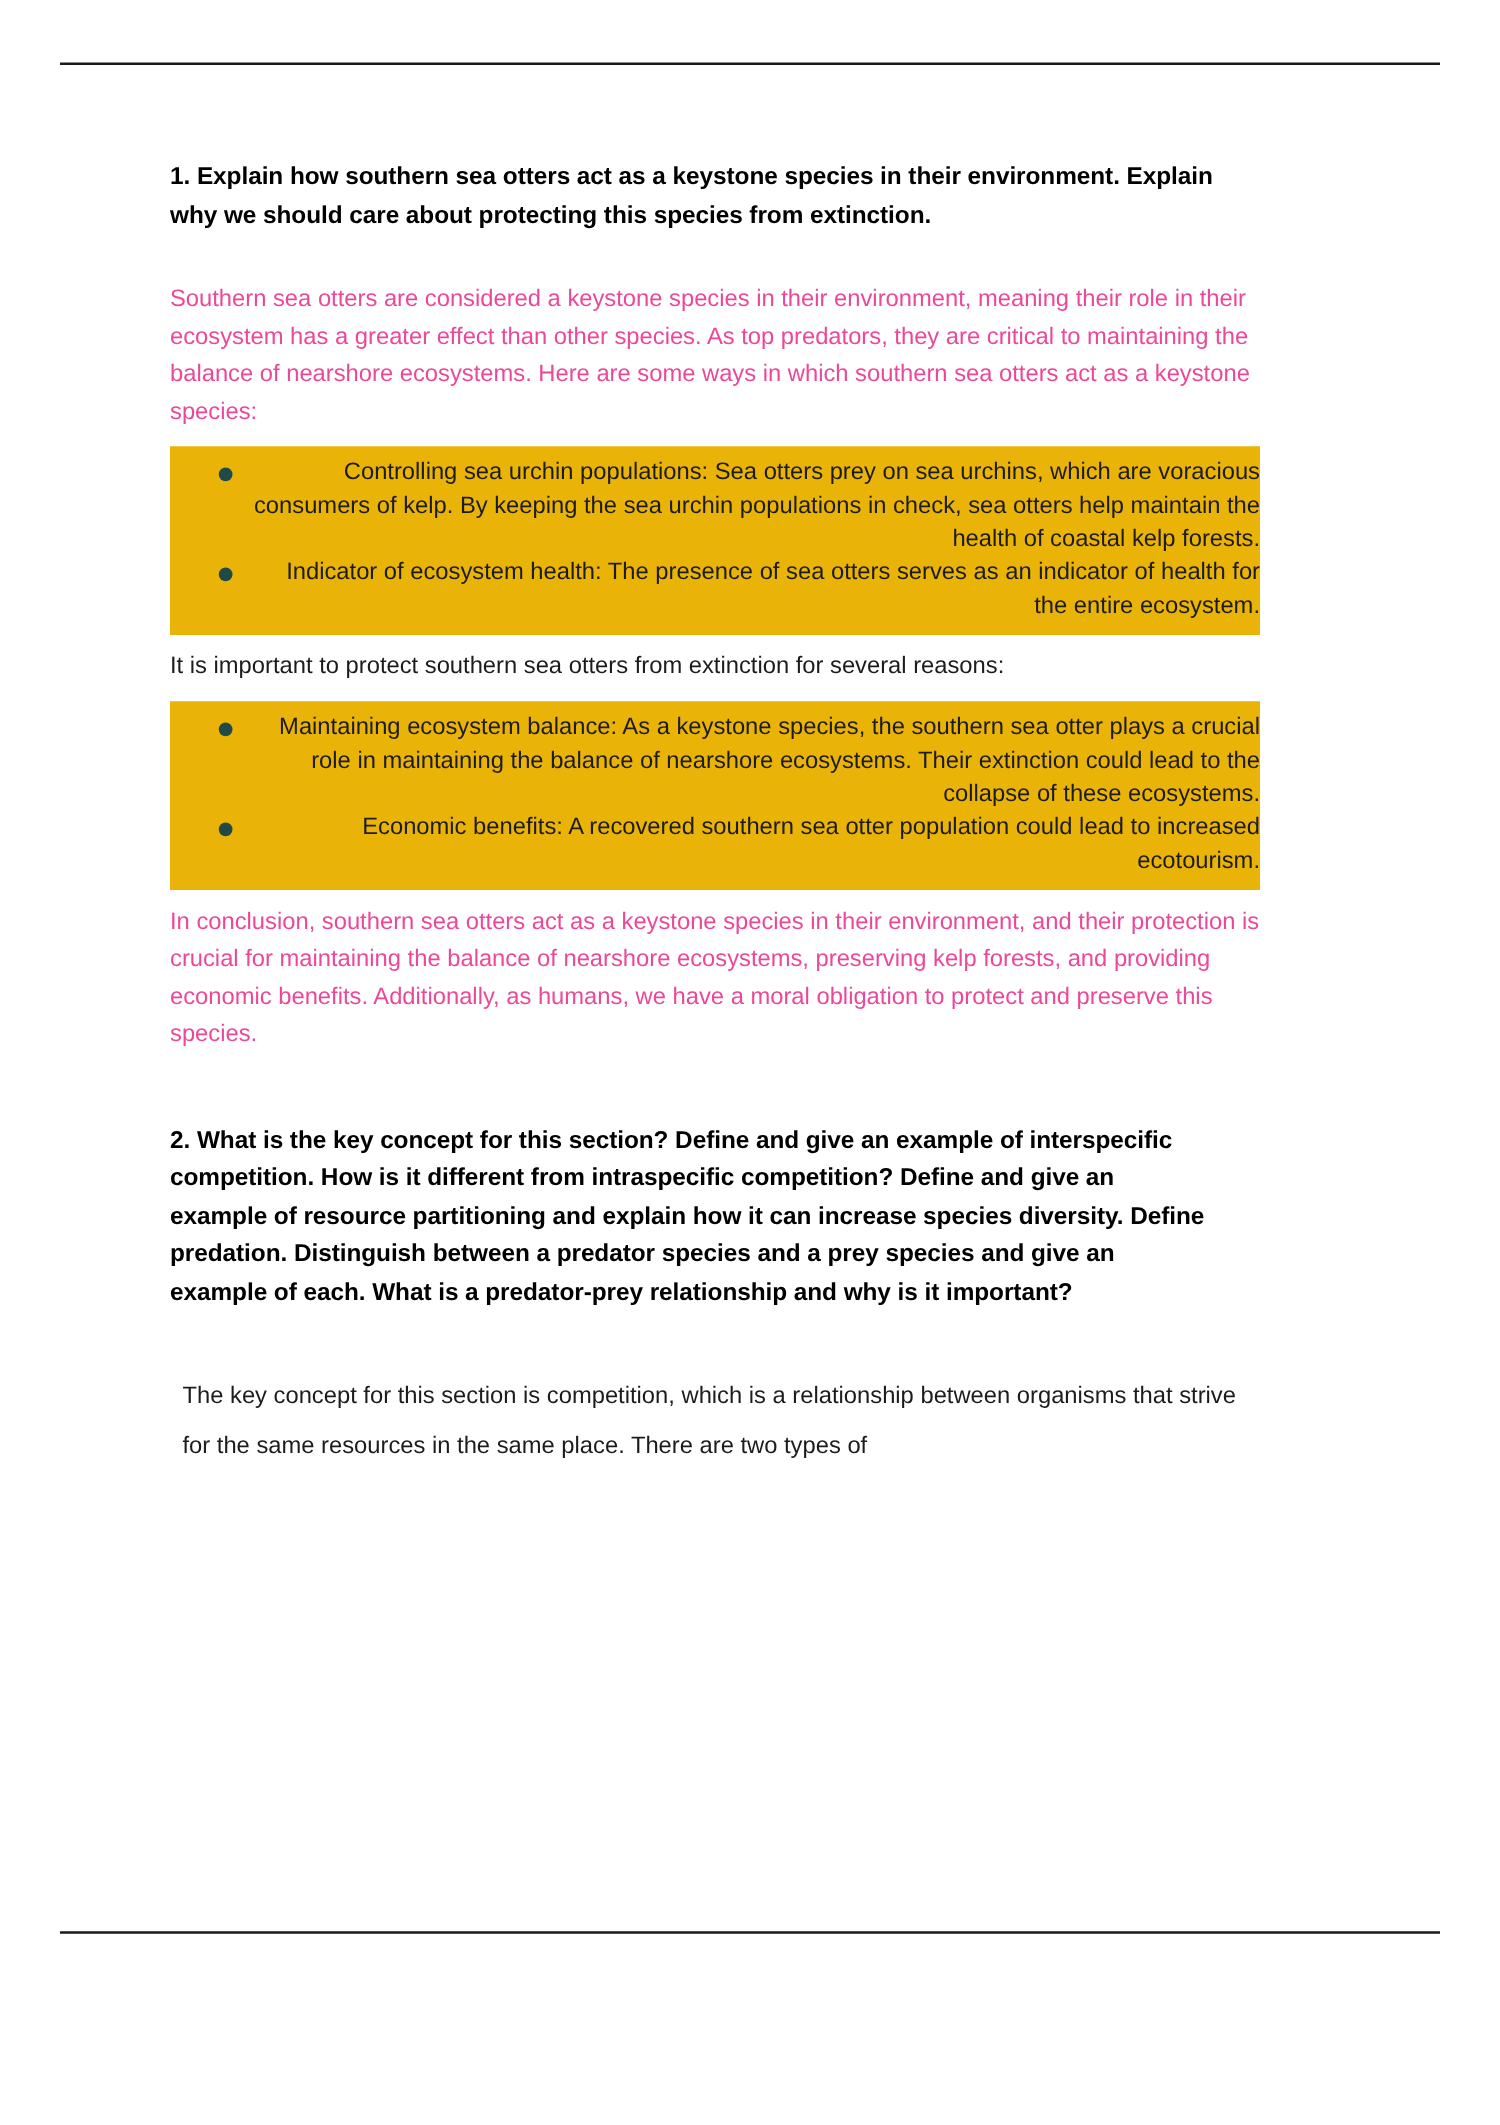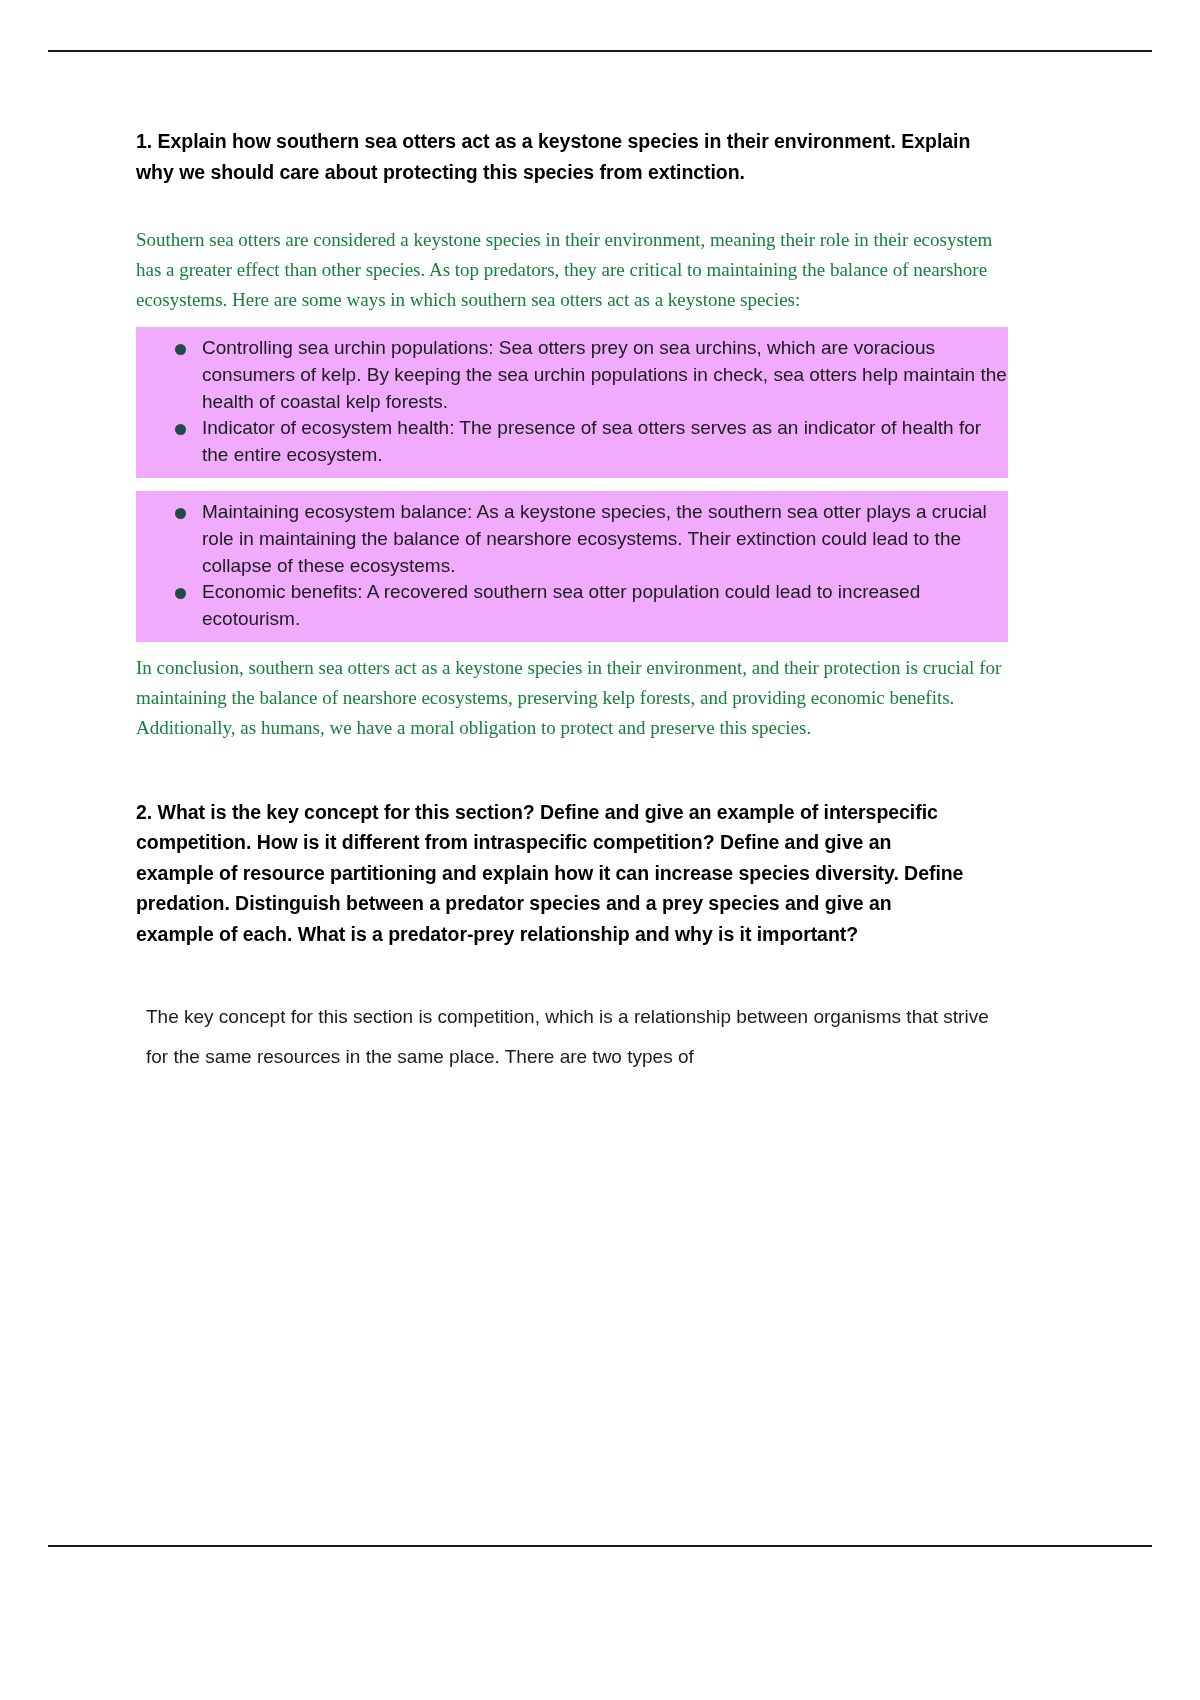--- a/index.html
+++ b/index.html
@@ -46,36 +46,36 @@
     font-weight: bold;
     color: #000000;
     margin: 0 0 0 0;
     letter-spacing: -0.05px;
     width: 836px;
   }
 
   p.body-text {
     font-size: 19px;
     line-height: 30px;
-    color: #15803d;
+    color: #ec4899;
     margin: 0;
     font-weight: normal;
-    font-family: Liberation Serif, serif;
   }
 
   .gap-after-heading { height: 38px; }
   .gap-section       { height: 54px; }
 
   
   .bullet-block {
-    background: #f0abfc;
+    background: #eab308;
     padding: 8px 0 9px 0;
     margin: 12px 0 10px 0;
     width: 872px;
     box-sizing: border-box;
+    text-align: right;
   }
   .bullet-block.second { margin: 13px 0 11px 0; }
 
   ul.bullets {
     list-style: none;
     margin: 0;
     padding: 0 0 0 36px;
   }
   ul.bullets li {
     position: relative;
@@ -131,20 +131,21 @@
           <span class="dot"></span>
           <span>Controlling sea urchin populations: Sea otters prey on sea urchins, which are voracious consumers of kelp. By keeping the sea urchin populations in check, sea otters help maintain the health of coastal kelp forests.</span>
         </li>
         <li>
           <span class="dot"></span>
           <span>Indicator of ecosystem health: The presence of sea otters serves as an indicator of health for the entire ecosystem.</span>
         </li>
       </ul>
     </div>
 
+    <p class="lead-in">It is important to protect southern sea otters from extinction for several reasons:</p>
 
     <div class="bullet-block second">
       <ul class="bullets">
         <li>
           <span class="dot"></span>
           <span>Maintaining ecosystem balance: As a keystone species, the southern sea otter plays a crucial role in maintaining the balance of nearshore ecosystems. Their extinction could lead to the collapse of these ecosystems.</span>
         </li>
         <li>
           <span class="dot"></span>
           <span>Economic benefits: A recovered southern sea otter population could lead to increased ecotourism.</span>

